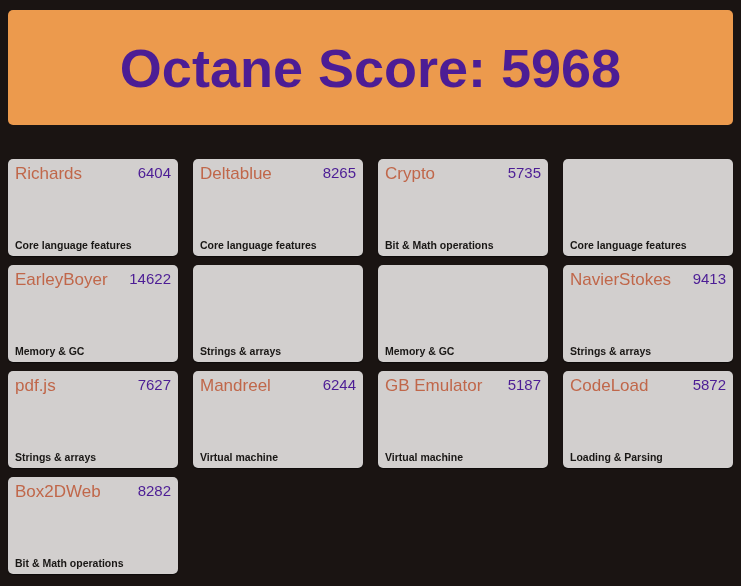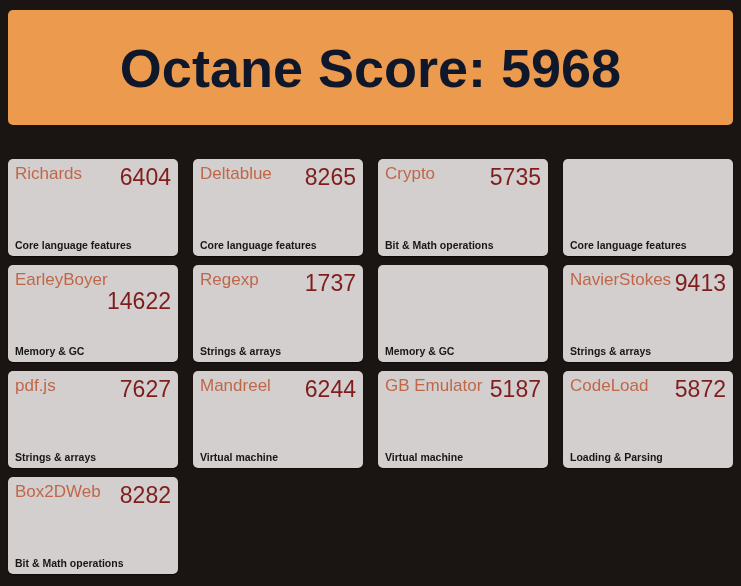--- a/index.html
+++ b/index.html
@@ -25,21 +25,21 @@
     background: #ec9a4d;
     border-radius: 5px;
     display: flex;
     align-items: center;
     justify-content: center;
     box-sizing: border-box;
   }
   #score-banner .score-text {
     font-size: 54px;
     font-weight: bold;
-    color: #0f172a;
+    color: #4c1d95;
     letter-spacing: 0px;
     white-space: nowrap;
     line-height: 1;
   }
 
   
   #results-grid {
     position: absolute;
     left: 8px;
     top: 159px;
@@ -67,22 +67,22 @@
     line-height: 1.02;
     text-align: right;
   }
   .bench-name {
     font-size: 17px;
     color: #c0674a;
     float: left;
     line-height: 1.05;
   }
   .bench-score {
-    font-size: 23px;
-    color: #7f1d1d;
+    font-size: 15px;
+    color: #4c1d95;
     line-height: 1.05;
   }
   .bench-desc {
     position: absolute;
     left: 7px;
     bottom: 5px;
     font-size: 10.5px;
     font-weight: bold;
     color: #191715;
     white-space: nowrap;
@@ -113,21 +113,20 @@
       <div class="result-card">
         <div class="bench-desc">Core language features</div>
       </div>
     </div>
     <div class="result-row">
       <div class="result-card">
         <div class="card-head"><span class="bench-name">EarleyBoyer</span><span class="bench-score">14622</span></div>
         <div class="bench-desc">Memory &amp; GC</div>
       </div>
       <div class="result-card">
-        <div class="card-head"><span class="bench-name">Regexp</span><span class="bench-score">1737</span></div>
         <div class="bench-desc">Strings &amp; arrays</div>
       </div>
       <div class="result-card">
         <div class="bench-desc">Memory &amp; GC</div>
       </div>
       <div class="result-card">
         <div class="card-head"><span class="bench-name">NavierStokes</span><span class="bench-score">9413</span></div>
         <div class="bench-desc">Strings &amp; arrays</div>
       </div>
     </div>

